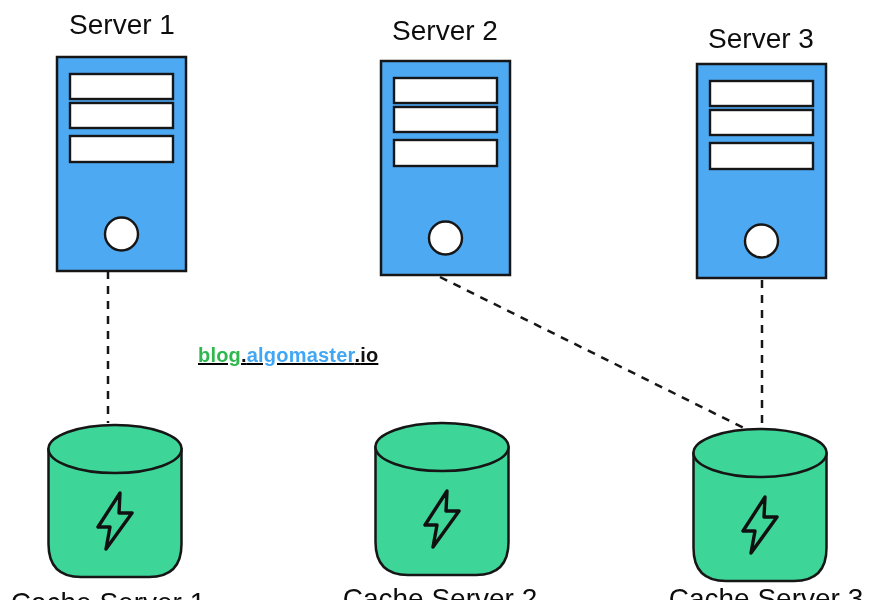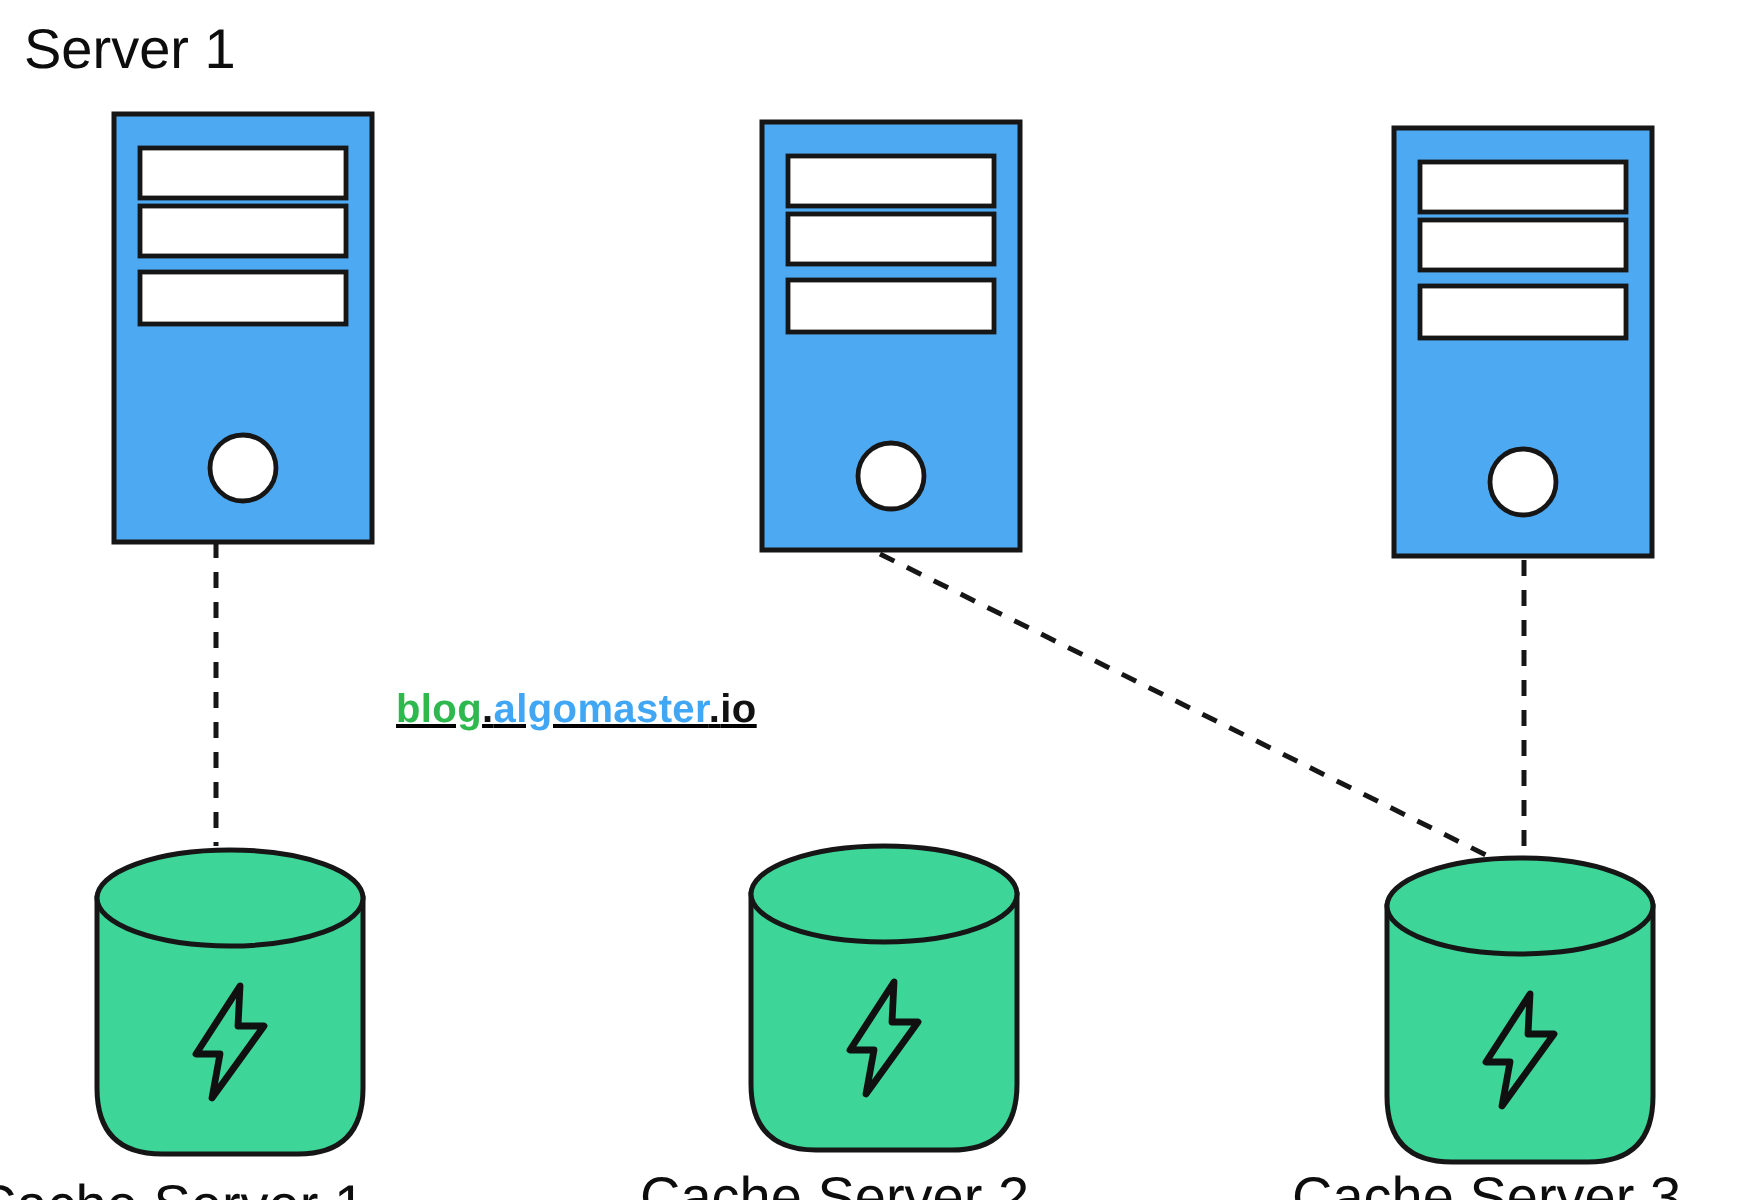--- a/index.html
+++ b/index.html
@@ -22,21 +22,21 @@
     pointer-events: none;
   }
   .connector {
     stroke: var(--stroke-col, #161616);
     stroke-width: 2.5;
     stroke-dasharray: 8 7;
     fill: none;
   }
   .node-label {
     position: absolute;
-    text-align: left;
+    text-align: center;
     font-size: 28px;
     color: #0d0d0d;
     white-space: nowrap;
     line-height: 1.1;
   }
   .tower-svg, .cyl-svg {
     position: absolute;
     display: block;
   }
   .tower-body {
@@ -84,20 +84,22 @@
 
 <div class="canvas">
 
   <svg class="connectors" width="871" height="600" viewBox="0 0 871 600" aria-hidden="true">
     <line class="connector" x1="108" y1="271" x2="108" y2="423"></line>
     <line class="connector" x1="440" y1="277" x2="748" y2="430"></line>
     <line class="connector" x1="762" y1="280" x2="762" y2="428"></line>
   </svg>
 
   <div class="node-label" style="left:12px; top:10px; width:220px;">Server 1</div>
+  <div class="node-label" style="left:335px; top:16px; width:220px;">Server 2</div>
+  <div class="node-label" style="left:651px; top:24px; width:220px;">Server 3</div>
 
   <svg class="tower-svg" style="left:55px; top:55px;" width="133" height="218" viewBox="0 0 133 218">
     <rect class="tower-body" x="2" y="2" width="129" height="214"></rect>
     <rect class="tower-slot" x="15" y="19" width="103" height="25"></rect>
     <rect class="tower-slot" x="15" y="48" width="103" height="25"></rect>
     <rect class="tower-slot" x="15" y="81" width="103" height="26"></rect>
     <circle class="tower-circle" cx="66.5" cy="179" r="16.5"></circle>
   </svg>
 
   <svg class="tower-svg" style="left:379px; top:59px;" width="133" height="218" viewBox="0 0 133 218">

